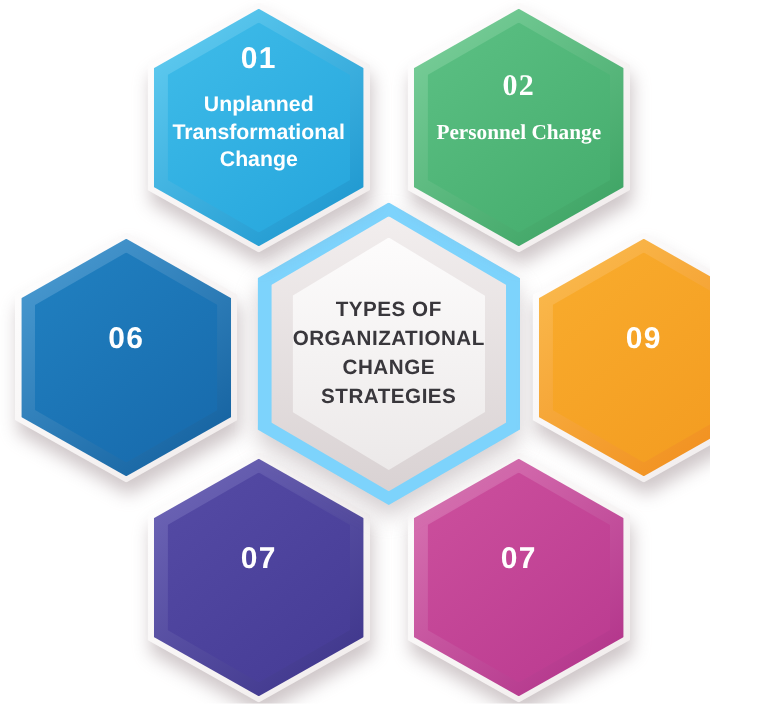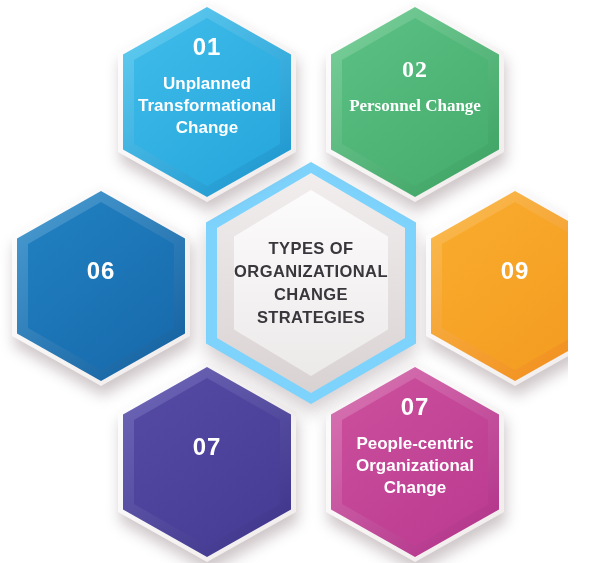--- a/index.html
+++ b/index.html
@@ -97,21 +97,20 @@
       </div>
     </div>
   </div>
 
   <div class="hex-item z-bot" style="left: 326px; top: 362px; --g1: #DC79B6; --g2: #AE2D86; --g3: #CC509D; --g4: #BA3A90;">
     <div class="hex hex-ring">
       <div class="hex hex-color"></div>
       <div class="hex hex-inner"></div>
       <div class="hex-content">
         <div class="hex-number" style="color: rgb(255, 255, 255);">07</div>
-        <div class="hex-label" style="color: rgb(255, 255, 255);">People-centric Organizational Change</div>
       </div>
     </div>
   </div>
 
   <div class="hex-item z-bot" style="left: 118px; top: 362px; --g1: #7169BA; --g2: #3A3187; --g3: #554BA5; --g4: #453B95;">
     <div class="hex hex-ring">
       <div class="hex hex-color"></div>
       <div class="hex hex-inner"></div>
       <div class="hex-content">
         <div class="hex-number" style="color: rgb(255, 255, 255);">07</div>

